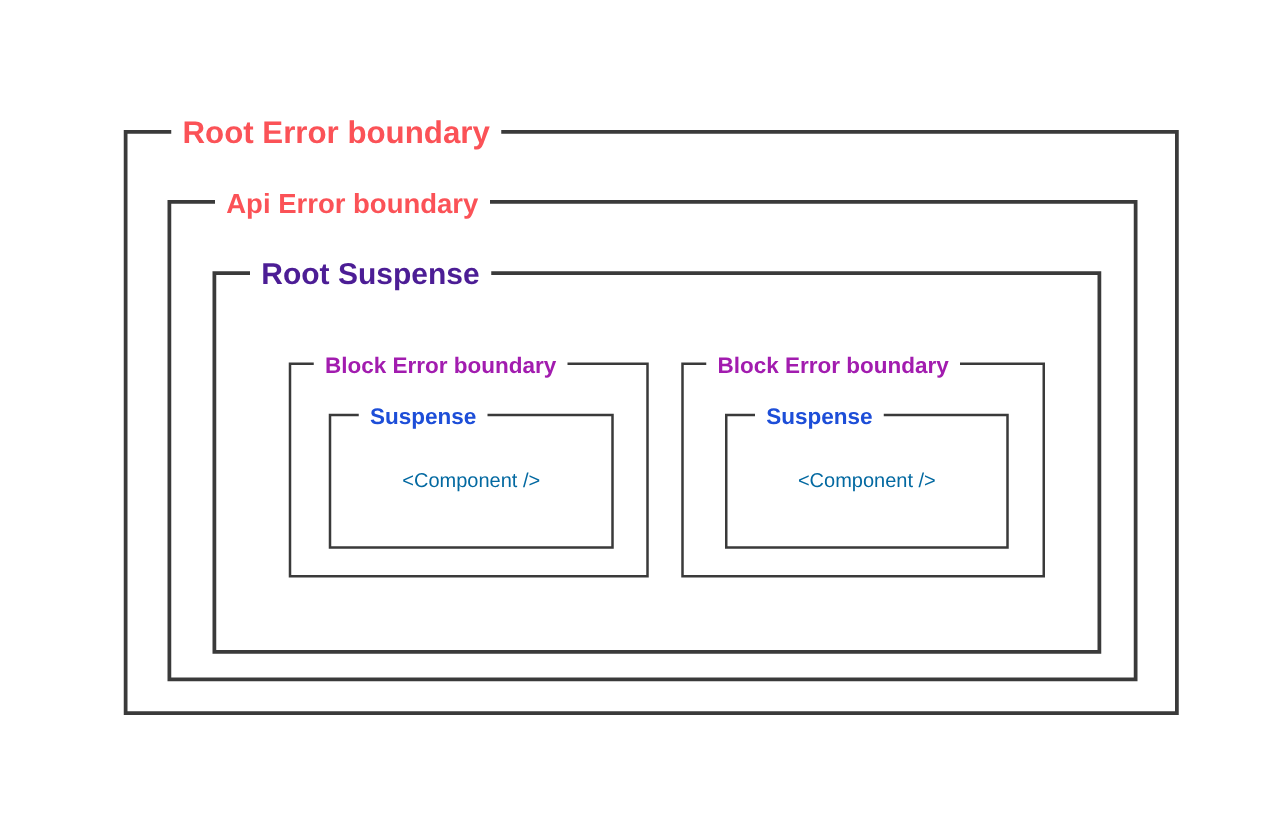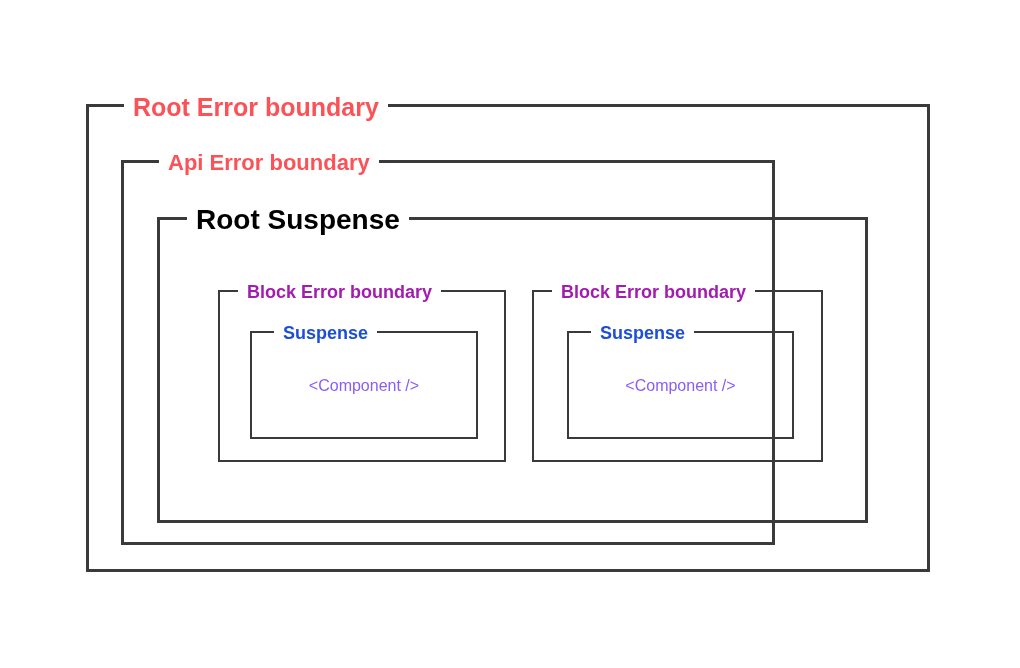--- a/index.html
+++ b/index.html
@@ -37,62 +37,62 @@
     top: 0;
     transform: translateY(-50%);
     background: #ffffff;
     padding: 0 9px;
     white-space: nowrap;
     line-height: 1;
   }
 
   
   #root-error-boundary {
-    left: 86px;
+    left: 99px;
     top: 104px;
     width: 844px;
     height: 468px;
     border-width: 3px;
     text-decoration: underline;
   }
   #root-error-boundary > .bx-label {
     left: 35px;
     font-size: 25px;
     font-weight: bold;
     color: #fb5257;
   }
 
   
   #api-error-boundary {
     left: 32px;
     top: 53px;
-    width: 654px;
+    width: 776px;
     height: 385px;
     border-width: 3px;
   }
   #api-error-boundary > .bx-label {
     left: 35px;
     font-size: 22px;
     font-weight: bold;
     color: #fb5257;
   }
 
   
   #root-suspense {
     left: 33px;
     top: 54px;
     width: 711px;
     height: 306px;
     border-width: 3px;
   }
   #root-suspense > .bx-label {
     left: 27px;
-    font-size: 28px;
+    font-size: 24px;
     font-weight: bold;
-    color: #000000;
+    color: #4c1d95;
   }
 
   
   #blocks-row {
     position: absolute;
     left: 58px;
     top: 70px;
     width: 605px;
     height: 172px;
   }
@@ -133,21 +133,21 @@
   }
 
   .component-text {
     position: absolute;
     left: 0;
     right: 0;
     top: 50%;
     transform: translateY(-46%);
     text-align: center;
     font-size: 16px;
-    color: #8b5cf6;
+    color: #0369a1;
     white-space: nowrap;
   }
 </style>
 </head>
 <body>
 
 <div id="canvas">
 
   <div class="boundary" id="root-error-boundary">
     <span class="bx-label">Root Error boundary</span>

